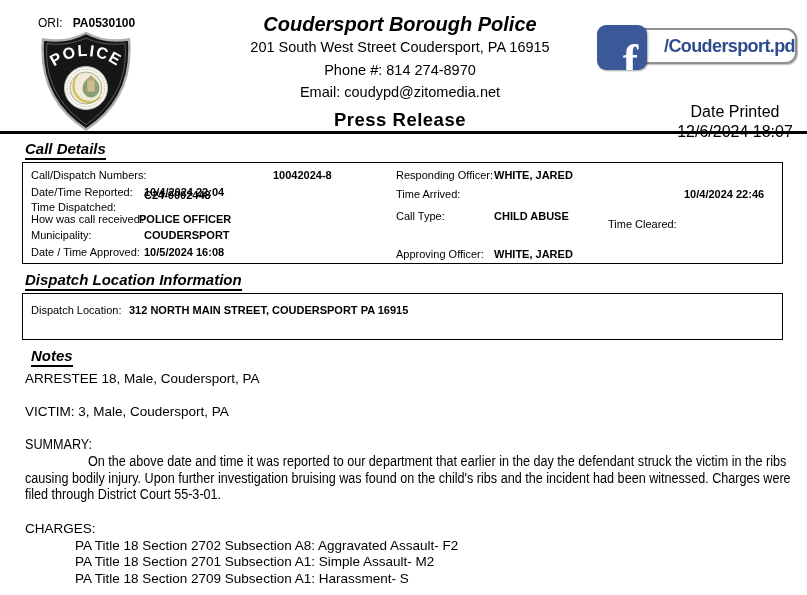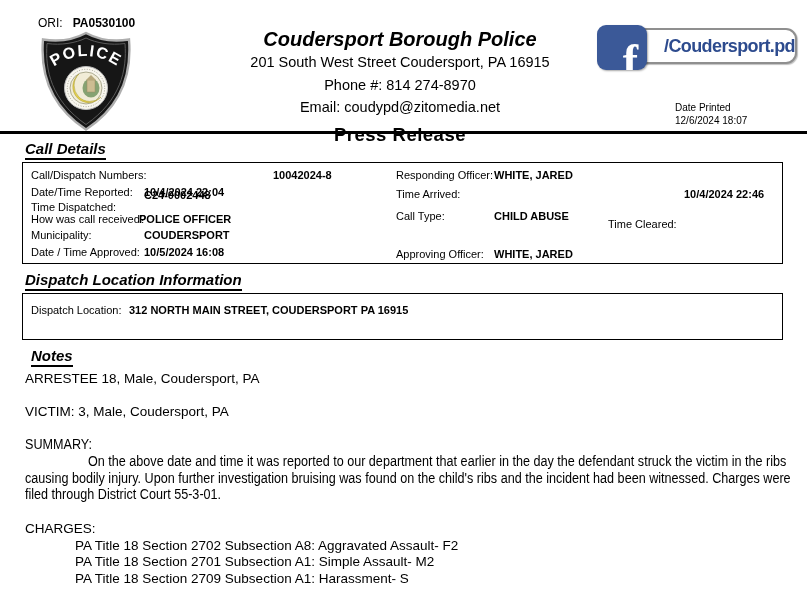--- a/index.html
+++ b/index.html
@@ -5,35 +5,35 @@
   html,body{margin:0;padding:0;background:#fff;}
   .page{
     position:relative;width:807px;height:595px;background:#ffffff;
     font-family:"Liberation Sans", sans-serif;color:#000;overflow:hidden;border-radius:11px;
   }
   .abs{position:absolute;}
   .b{font-weight:bold;}
   
   .ori-row{left:38px;top:16px;font-size:12px;}
   .ori-row .lbl{margin-right:10px;}
-  .center-head{left:100px;top:14px;width:600px;text-align:center;line-height:1;margin-top:15px;}
+  .center-head{left:100px;top:14px;width:600px;text-align:center;line-height:1;}
   .agency{font-size:20px;font-weight:bold;font-style:italic;margin-bottom:6px;}
   .addr{font-size:14.5px;font-weight:normal;margin-bottom:8px;}
   .doc-title{font-size:18.5px;font-weight:bold;margin-top:11px;letter-spacing:.5px;}
   
   .fb-wrap{left:597px;top:25px;width:206px;height:46px;}
   .fb-pill{position:absolute;left:24px;top:3px;width:176px;height:36px;background:#fff;
     border:2px solid #8f8f8f;border-radius:11px;display:flex;align-items:center;
     justify-content:flex-end;box-sizing:border-box;box-shadow:1px 1px 1px rgba(0,0,0,.25);}
   .fb-handle{font-size:18px;font-weight:bold;letter-spacing:-0.6px;}
   .fb-square{position:absolute;left:0;top:0;width:50px;height:45px;border-radius:9px;
     overflow:hidden;box-shadow:1px 1px 2px rgba(0,0,0,.35);}
   .fb-f{position:absolute;right:9px;bottom:-14px;color:#fff;font-size:46px;font-weight:bold;
     font-family:"Liberation Serif", serif;line-height:1;}
-  .date-printed{left:675px;top:102px;width:120px;font-size:10px;line-height:1.25;}
+  .date-printed{left:675px;top:102px;width:120px;text-align:center;font-size:16px;line-height:1.25;}
   .rule{left:0;top:131px;width:807px;height:3px;background:#000;}
   
   .sec-head{font-size:15px;font-weight:bold;font-style:italic;
     border-bottom:2px solid #000;padding-bottom:1px;line-height:1.1;}
   
   .box{border:1.5px solid #000;background:#fff;box-sizing:border-box;}
   .f11{font-size:11px;line-height:1;}
   .notes-line{font-size:13.5px;}
   .condensed{transform:scaleX(0.9);transform-origin:0 0;}
   .summary-par{width:856px;font-size:14px;line-height:16.5px;text-indent:70px;}

